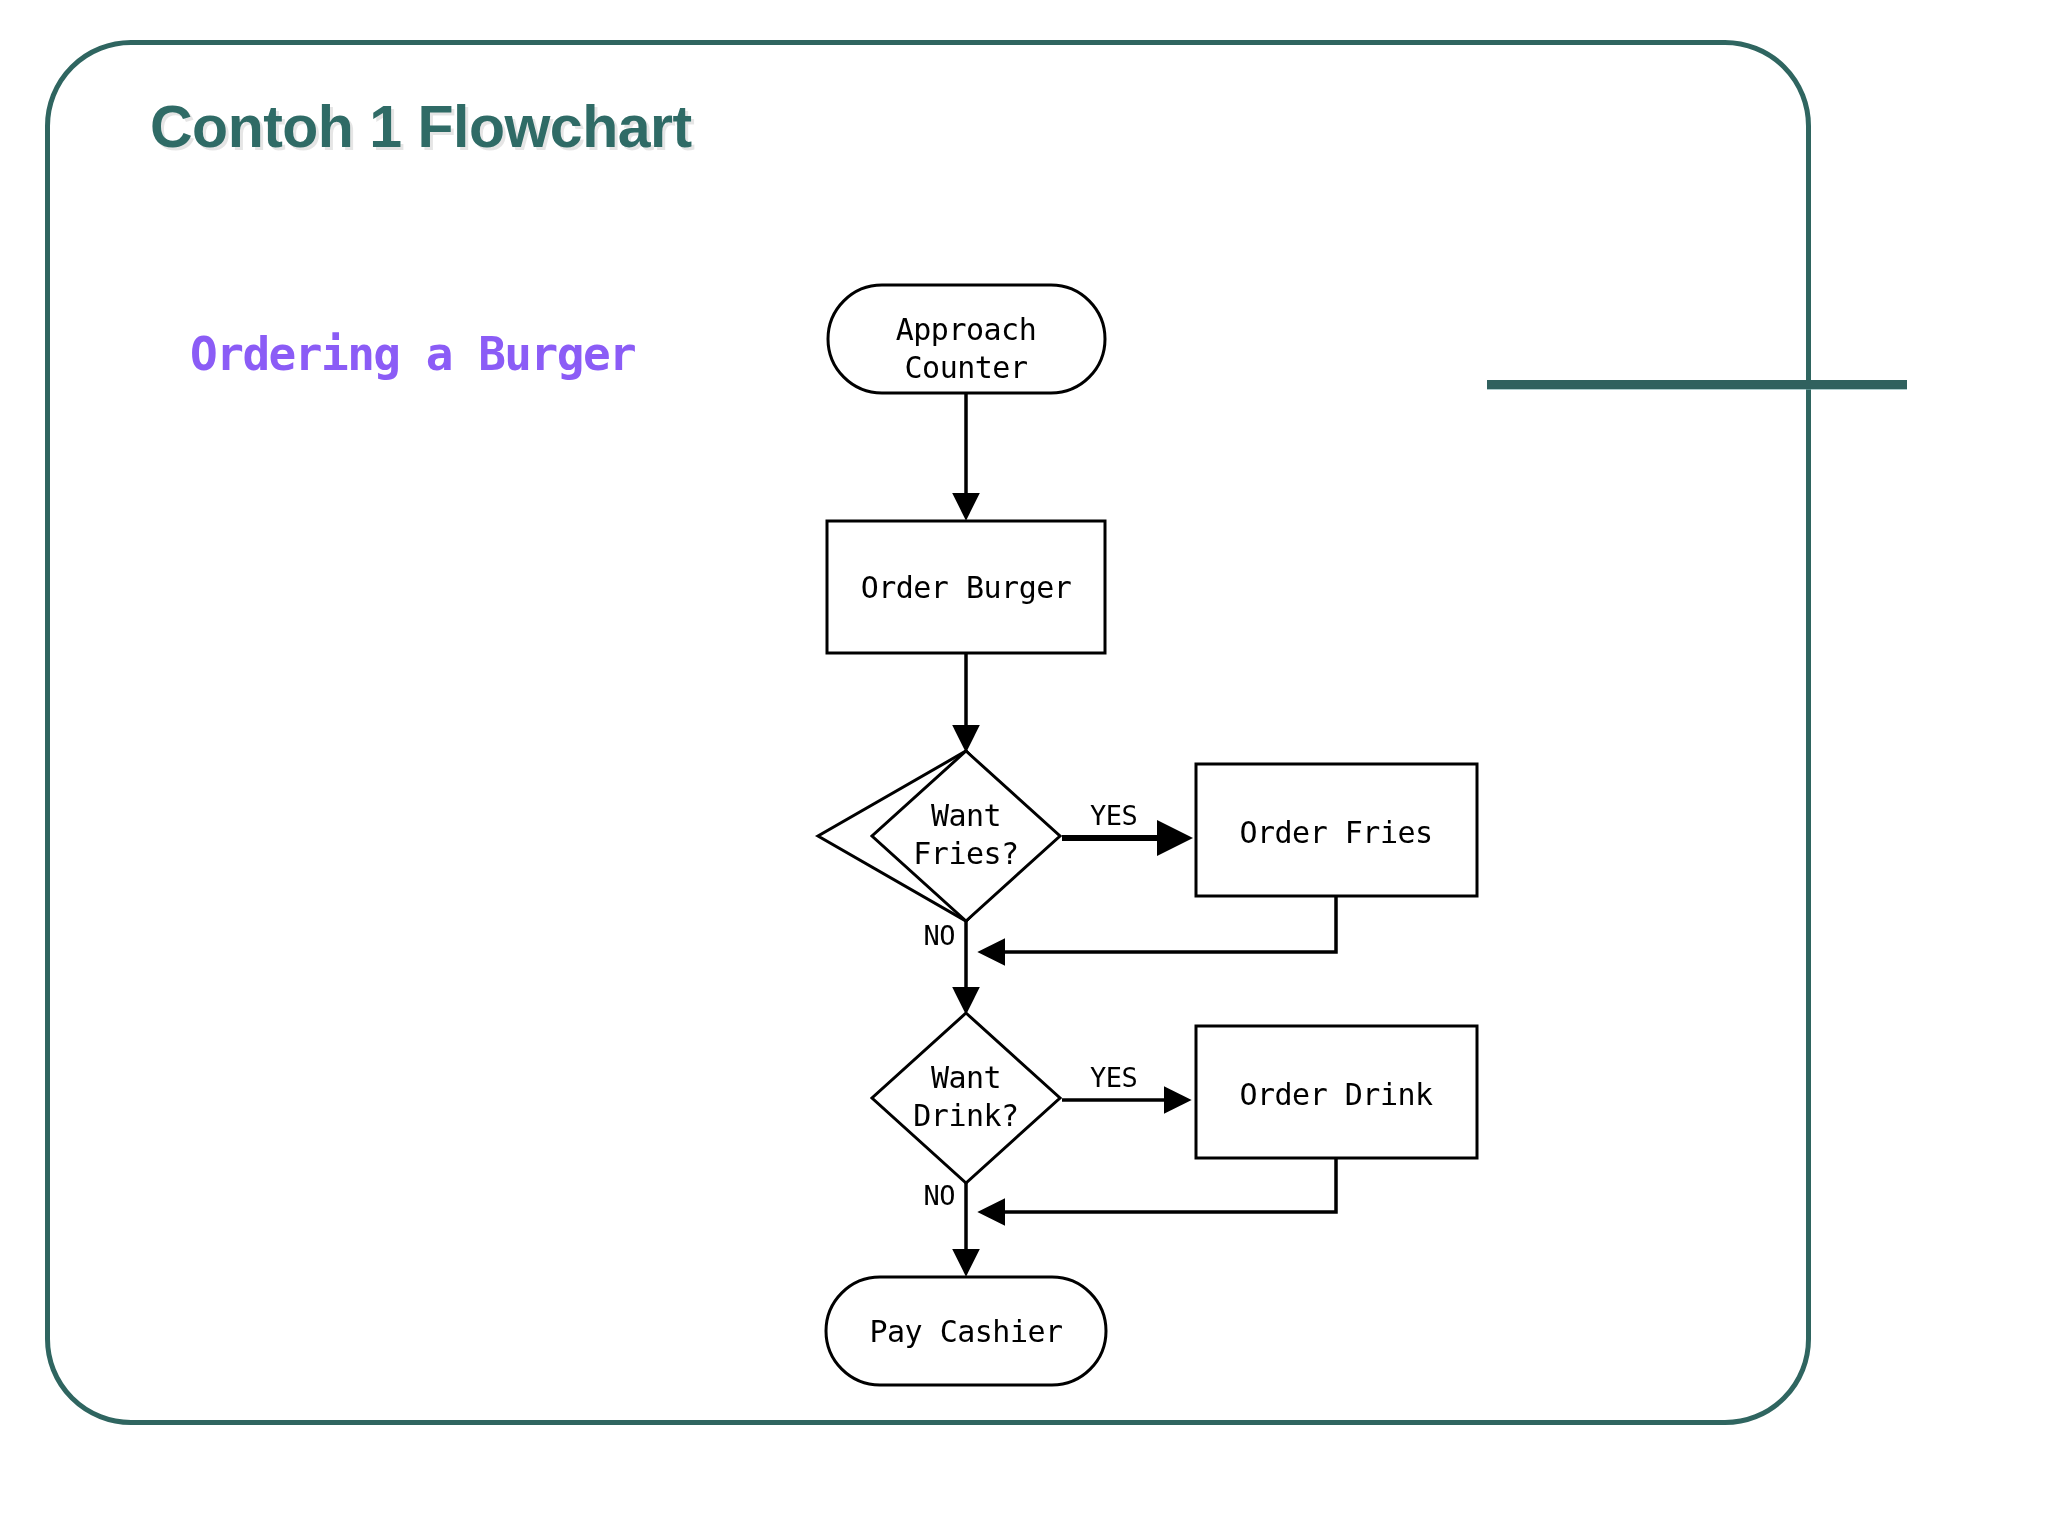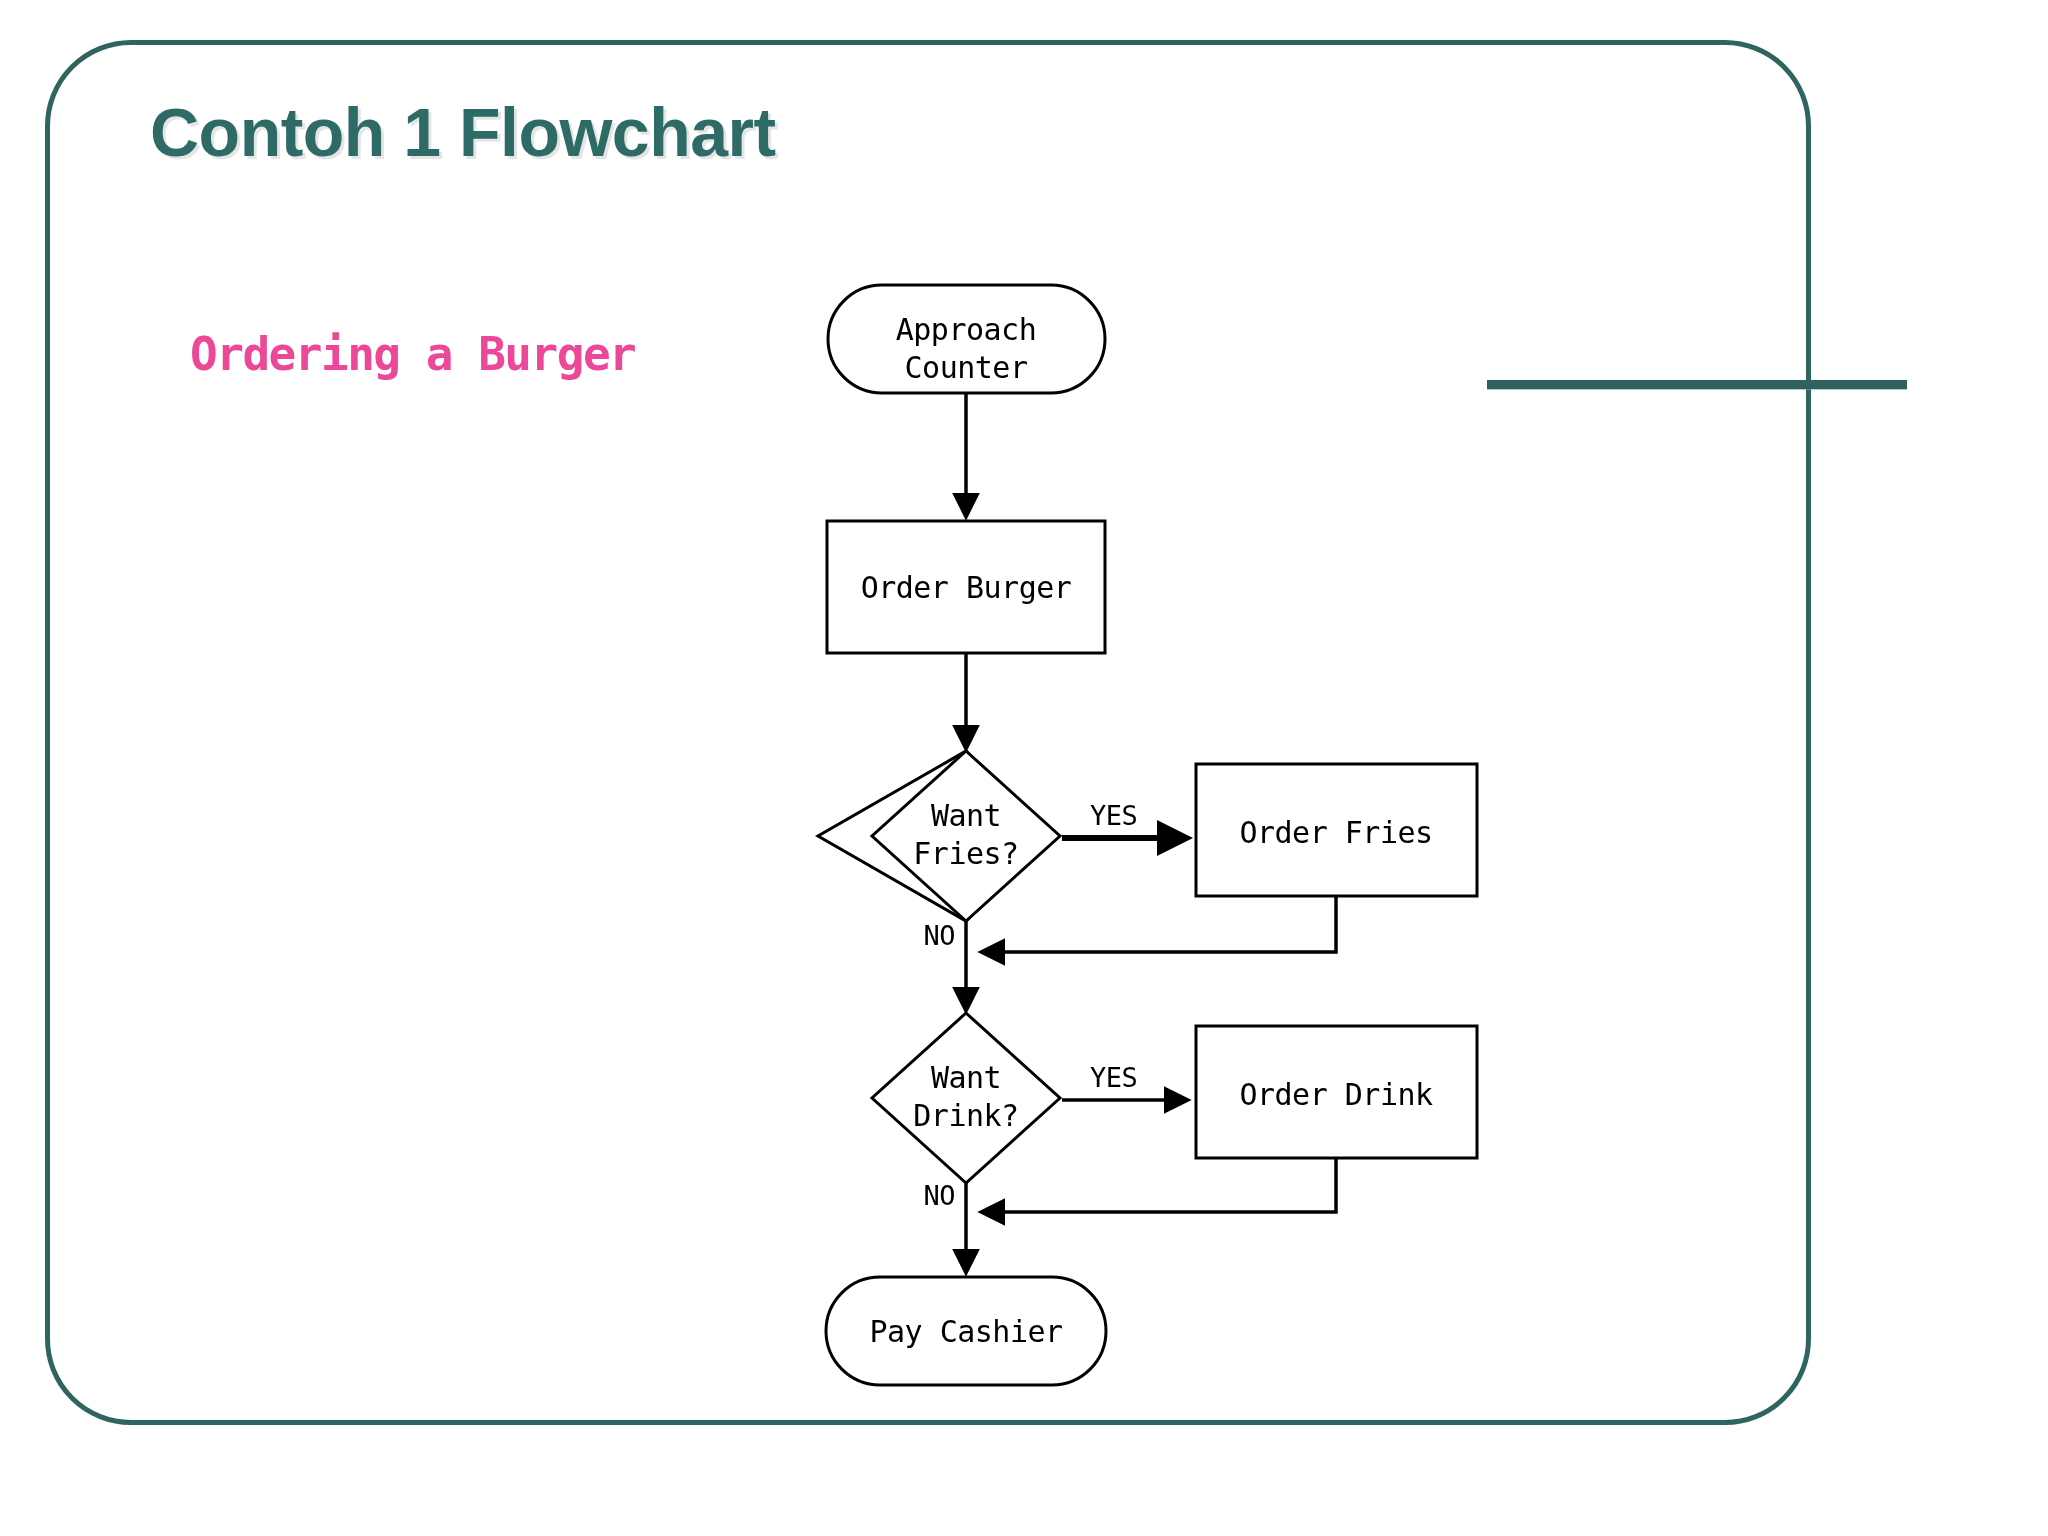--- a/index.html
+++ b/index.html
@@ -25,21 +25,21 @@
     border: 5px solid #2f6560;
     border-radius: 86px;
     background: #ffffff;
   }
 
   
   #slide-title {
     position: absolute;
     left: 150px;
     top: 93px;
-    font-size: 68px;
+    font-size: 59px;
     font-weight: bold;
     color: #2f6b66;
     letter-spacing: -0.5px;
     white-space: nowrap;
     text-shadow: 3px 3px 0 rgba(0,0,0,0.10);
   }
 
   
   #accent-rule {
     position: absolute;
@@ -53,21 +53,21 @@
 
   
   #caption {
     position: absolute;
     left: 190px;
     top: 325px;
     font-family: "DejaVu Sans Mono", "Liberation Mono", monospace;
     font-size: 46px;
     font-weight: bold;
     line-height: 1.30;
-    color: #ec4899;
+    color: #8b5cf6;
     letter-spacing: -1.5px;
     -webkit-font-smoothing: none;
   }
   #caption .cap-line { display: block; white-space: nowrap; }
 
   
   #flow-canvas {
     position: absolute;
     left: 0; top: 0;
     width: 2048px;

